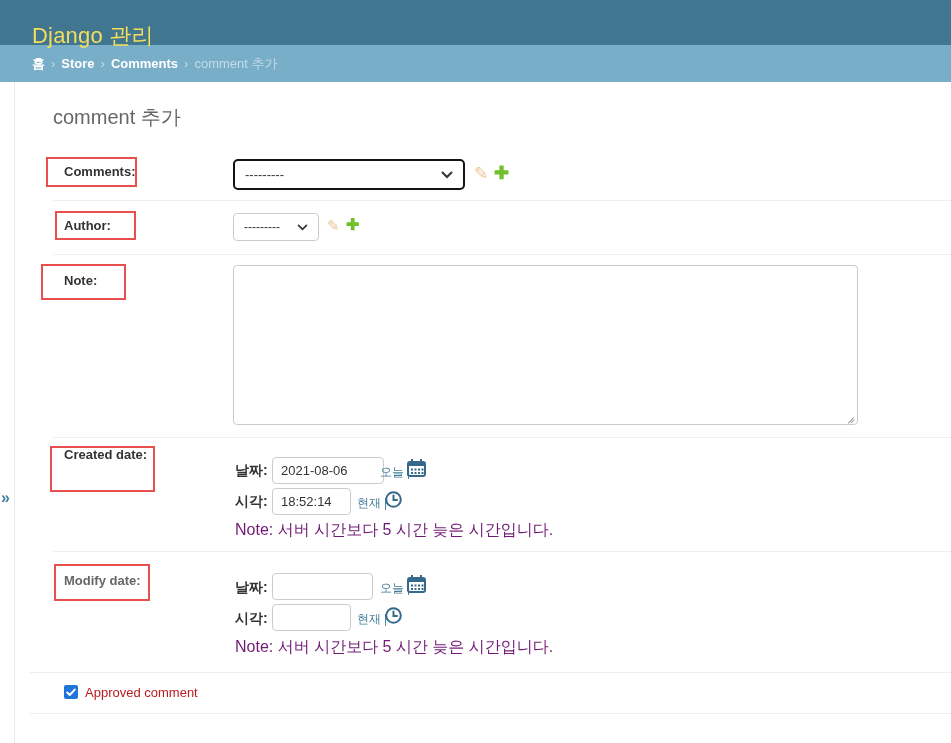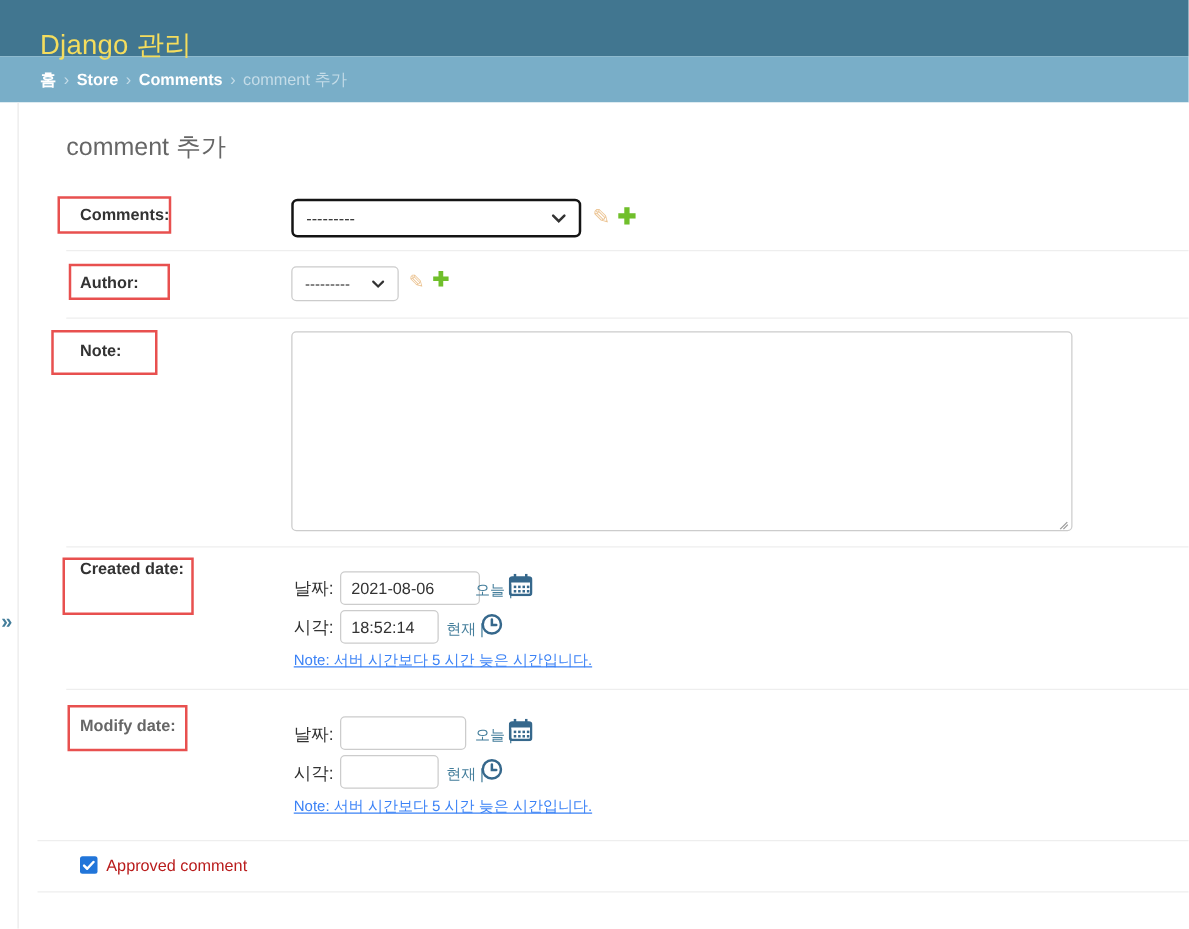--- a/index.html
+++ b/index.html
@@ -34,26 +34,26 @@
   .sel .chev { display:flex; align-items:center; }
 
   .txt-area { position:absolute; border:1px solid #ccc; border-radius:4px; background:#fff; resize:none; font-family:"Liberation Sans",sans-serif; font-size:13px; padding:6px 8px; color:#333; }
   .grip { position:absolute; width:11px; height:11px; cursor:nwse-resize; }
   .grip span { position:absolute; background:#9a9a9a; height:1px; }
 
   .icon-btn { position:absolute; cursor:pointer; line-height:1; }
   .pencil { color:#ecc493; font-size:17px; }
   .plus { color:#70bf2b; font-size:18px; font-weight:bold; }
 
-  .sub-label { position:absolute; font-weight:normal; font-size:14px; color:#333; }
+  .sub-label { position:absolute; font-weight:bold; font-size:14px; color:#333; }
   .text-input { position:absolute; border:1px solid #ccc; border-radius:4px; font-size:13px; color:#333; padding:0 8px; font-family:"Liberation Sans",sans-serif; background:#fff; }
   .wlink { position:absolute; color:#447e9b; font-size:12px; cursor:pointer; text-decoration:none; }
   .wlink .pipe { color:#447e9b; margin-left:3px; }
   .wicon { position:absolute; cursor:pointer; line-height:0; }
-  .note { position:absolute; font-size:12px; color:#3b82f6;text-decoration:underline; }
+  .note { position:absolute; font-size:16px; color:#701a75; }
 
   .chk { position:absolute; width:14px; height:14px; background:#2175d9; border-radius:2px; cursor:pointer; display:flex; align-items:center; justify-content:center; }
   .chk-label { position:absolute; font-size:13px; color:#b91c1c; }
 </style>
 </head>
 <body>
 
 <div class="hdr">
   <div class="hdr-title">Django 관리</div>
 </div>

